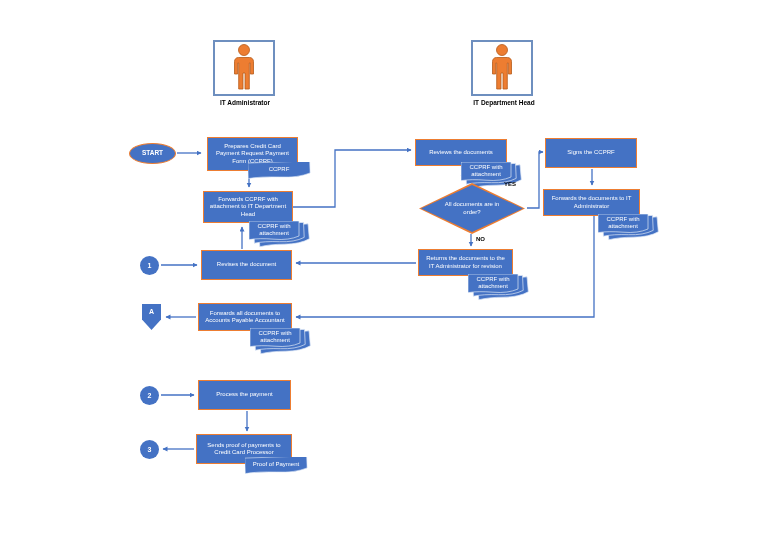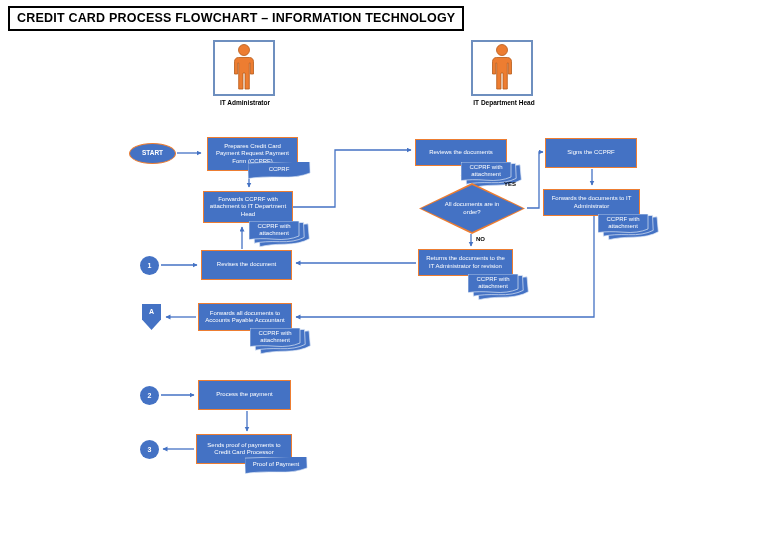--- a/index.html
+++ b/index.html
@@ -53,23 +53,20 @@
   .doc-label {
     position:absolute; color:#fff; font-size:6px; line-height:1.15; text-align:center;
     display:flex; align-items:center; justify-content:center;
   }
 </style>
 </head>
 <body>
 
 <div class="page">
 
-  <div class="title-box">
-    <span>CREDIT CARD PROCESS FLOWCHART – INFORMATION TECHNOLOGY</span>
-  </div>
 
   <div class="actor-box" style="left:213px; top:40px;">
     <svg width="34" height="50" viewBox="0 0 34 50">
       <g fill="#ED7D31" stroke="#B55A19" stroke-width="0.8">
         <circle cx="17" cy="7" r="5.5"></circle>
         <path d="M11.5 14.5 h11 c2.5 0 4 1.8 4 4.2 V31 h-3.2 V20 h-1 v26 h-4.3 V30 h-2 v16 h-4.3 V20 h-1 v11 H7.5 V18.7 c0-2.4 1.5-4.2 4-4.2 Z"></path>
       </g>
     </svg>
   </div>
   <div class="actor-label" style="left:190px; top:99px;">IT Administrator</div>

